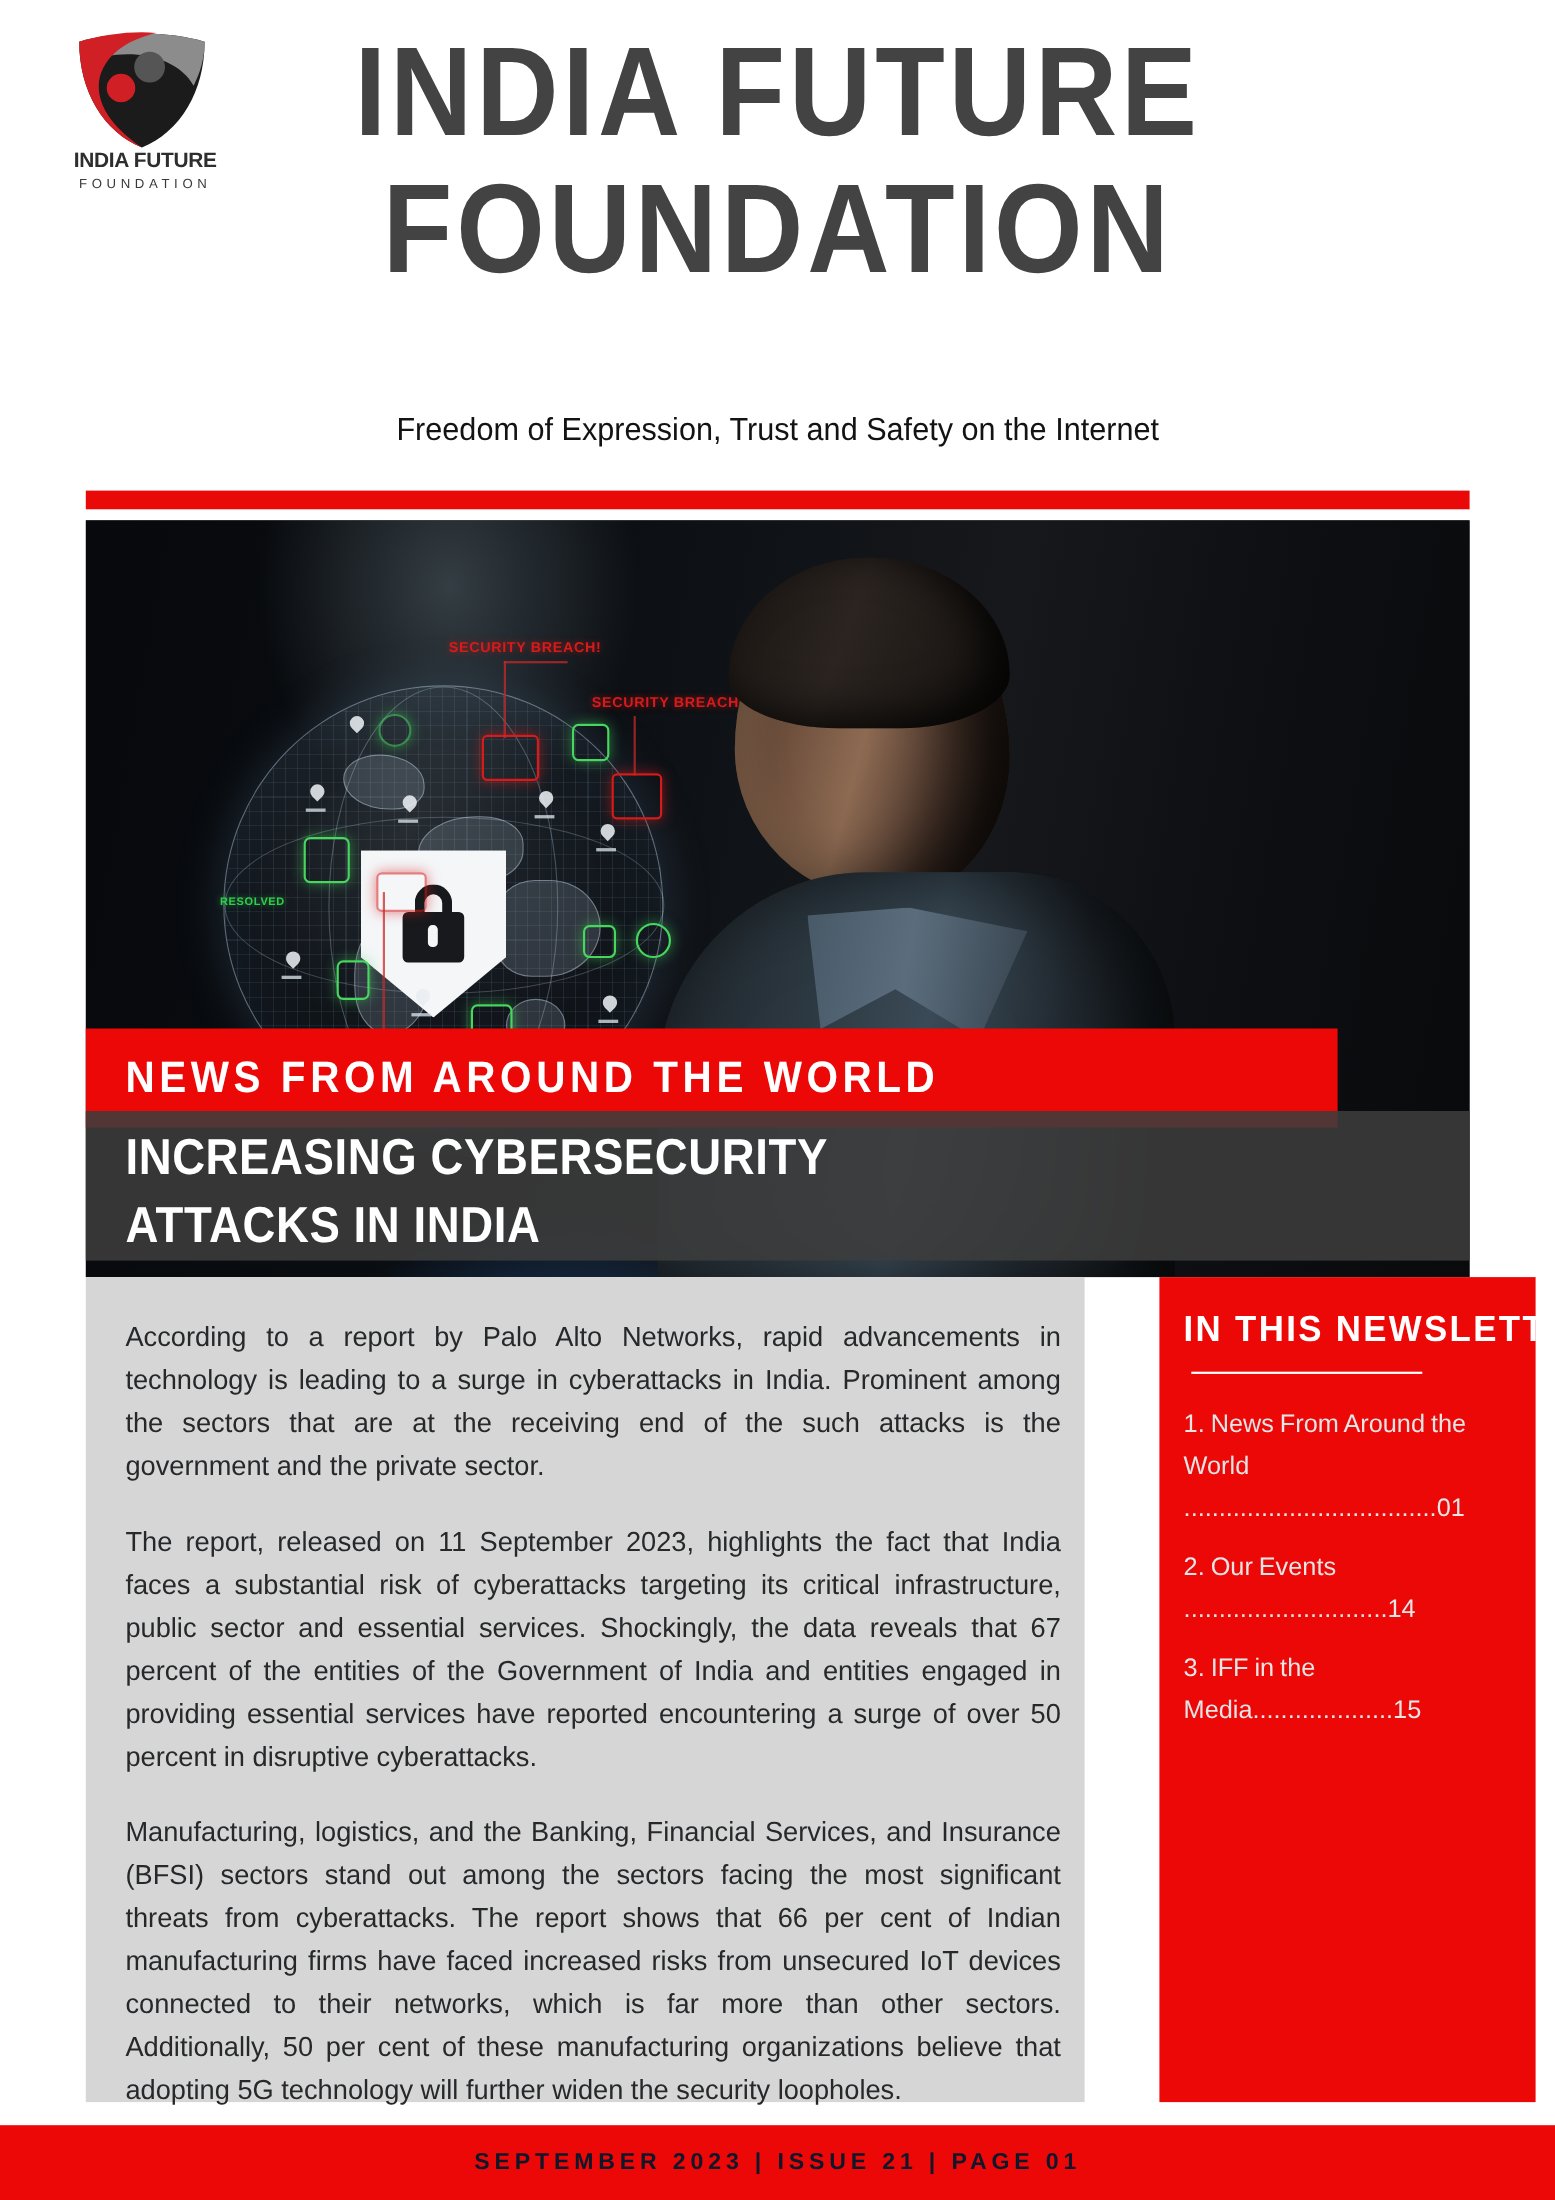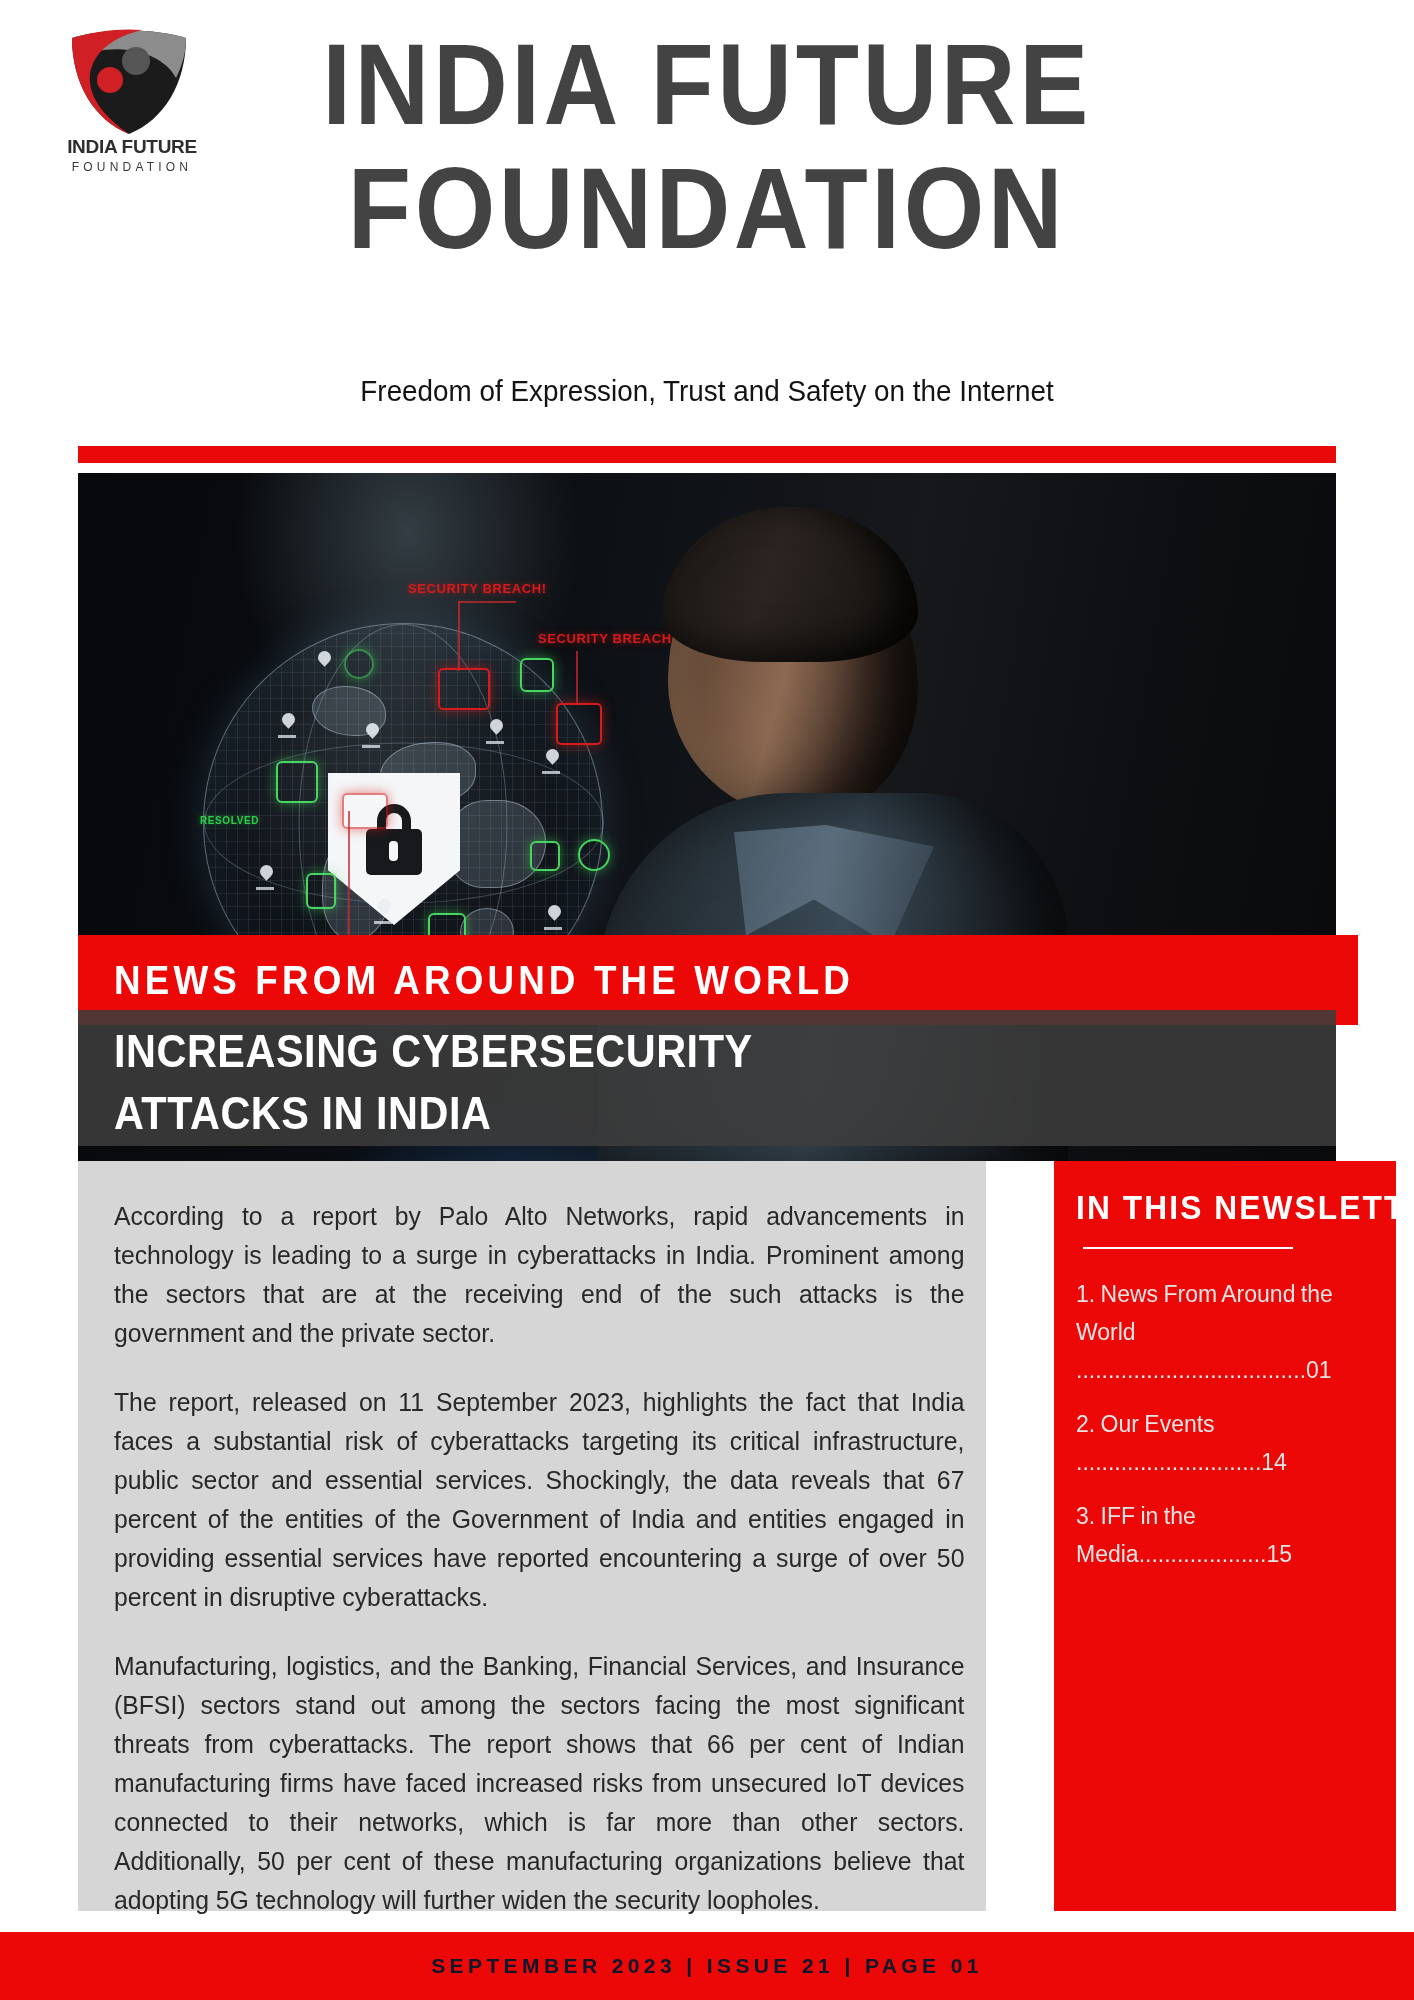--- a/index.html
+++ b/index.html
@@ -272,21 +272,21 @@
     transform: rotate(-45deg);
     opacity: 0.88;
   }
   .pin-bar { position: absolute; width: 18px; height: 3px; background: rgba(225,235,242,0.75); }
 
   
   .cat-banner {
     position: absolute;
     left: 78px;
     top: 935px;
-    width: 1280px;
+    width: 1138px;
     height: 90px;
     background: #ED0808;
     display: flex;
     align-items: center;
   }
   .cat-banner-text {
     margin-left: 36px;
     font-family: "Liberation Sans Narrow", "Liberation Sans", sans-serif;
     font-weight: bold;
     font-size: 40px;

